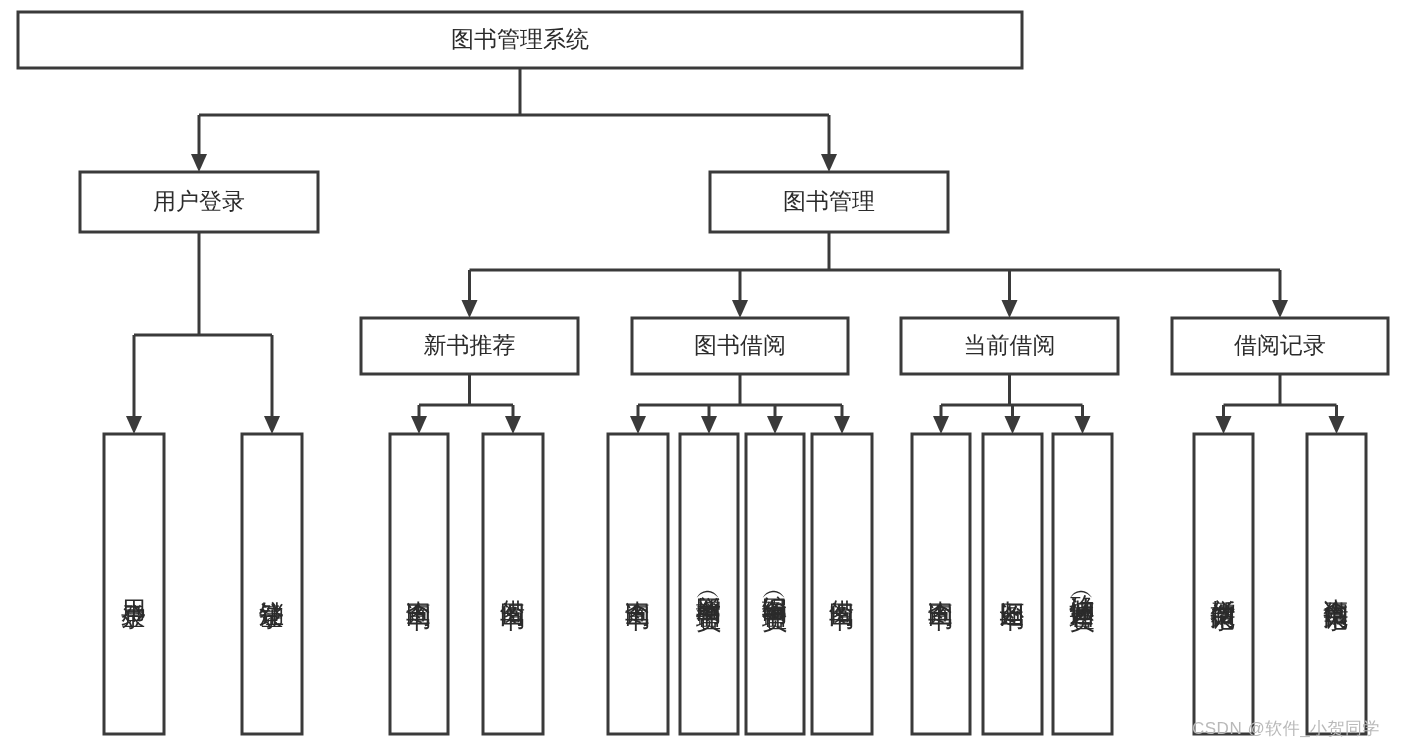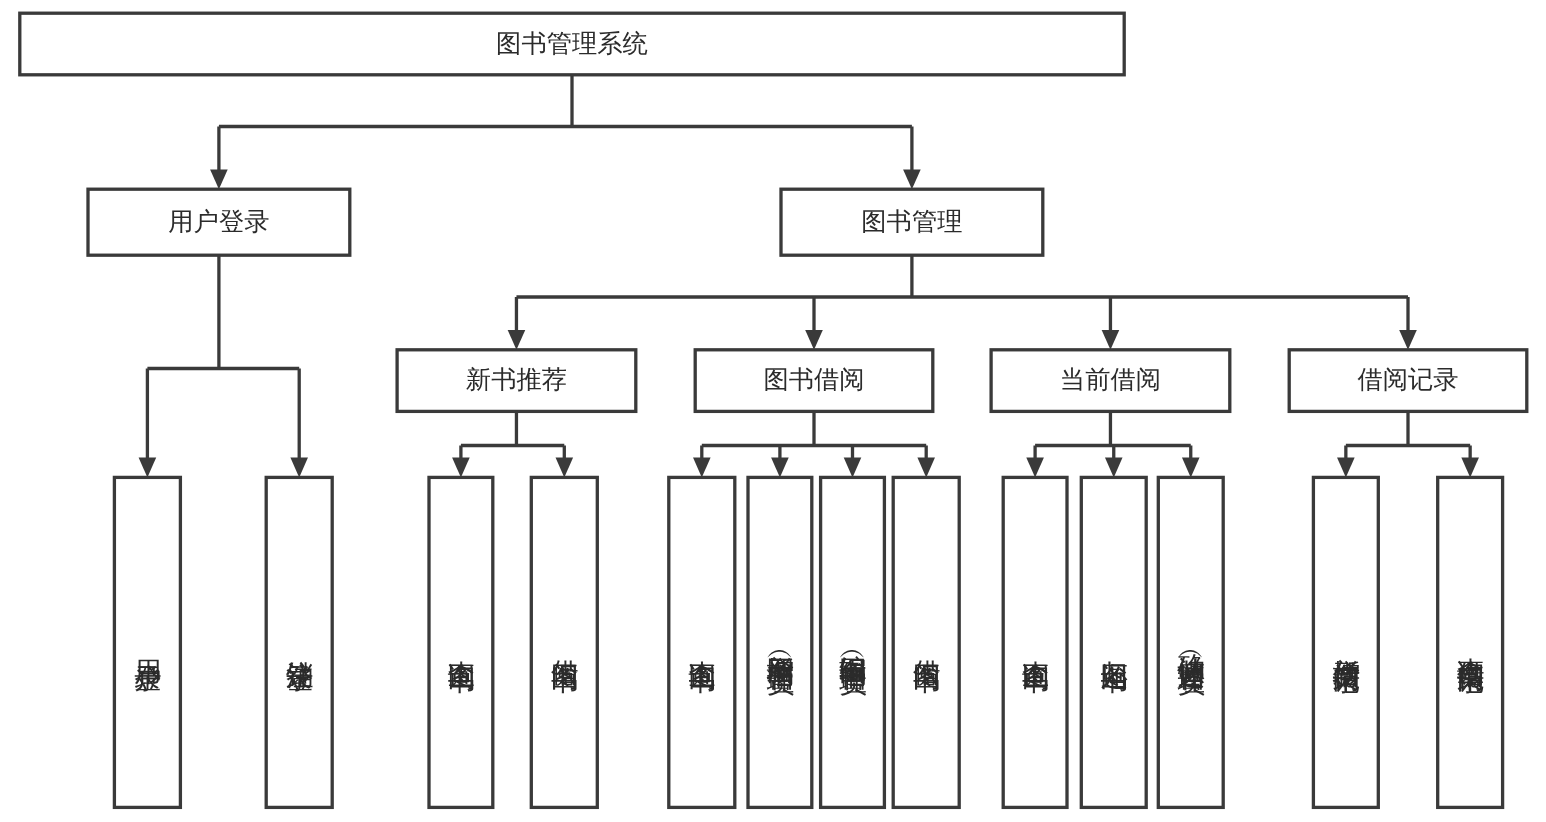--- a/index.html
+++ b/index.html
@@ -197,13 +197,14 @@
       <div class="leaf-label-wrap" style="left: 1053px; top: 434px; width: 59px; height: 300px;">
         <span class="leaf-label">确认归还（管理员）</span>
       </div>
       <div class="leaf-label-wrap" style="left: 1194px; top: 434px; width: 59px; height: 300px;">
         <span class="leaf-label">新增借阅记录</span>
       </div>
       <div class="leaf-label-wrap" style="left: 1307px; top: 434px; width: 59px; height: 300px;">
         <span class="leaf-label">查询借阅记录</span>
       </div>
     </div>
+  <div class="watermark" style="left: 1192px; top: 717px;">CSDN @软件_小贺同学</div>
 </div>
 
 </body></html>

